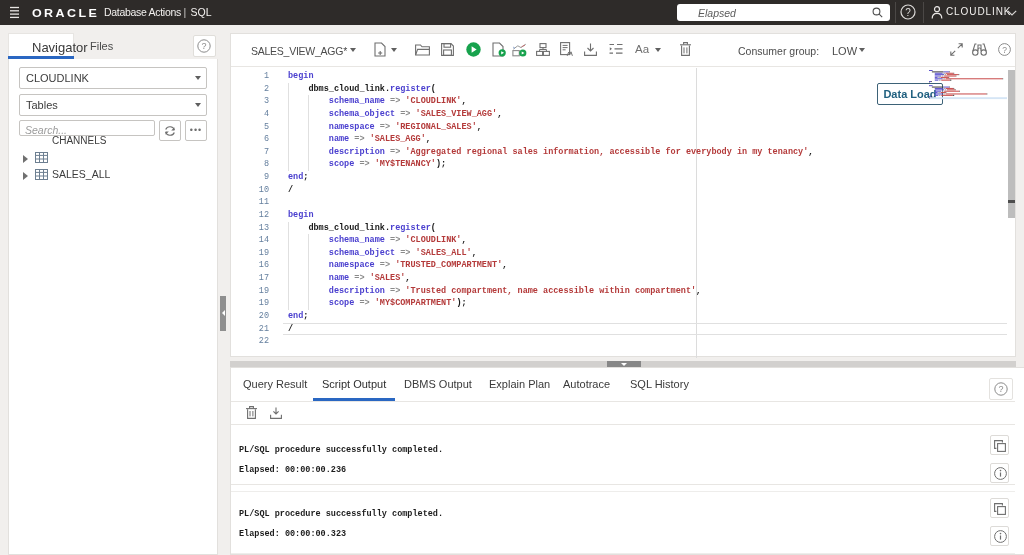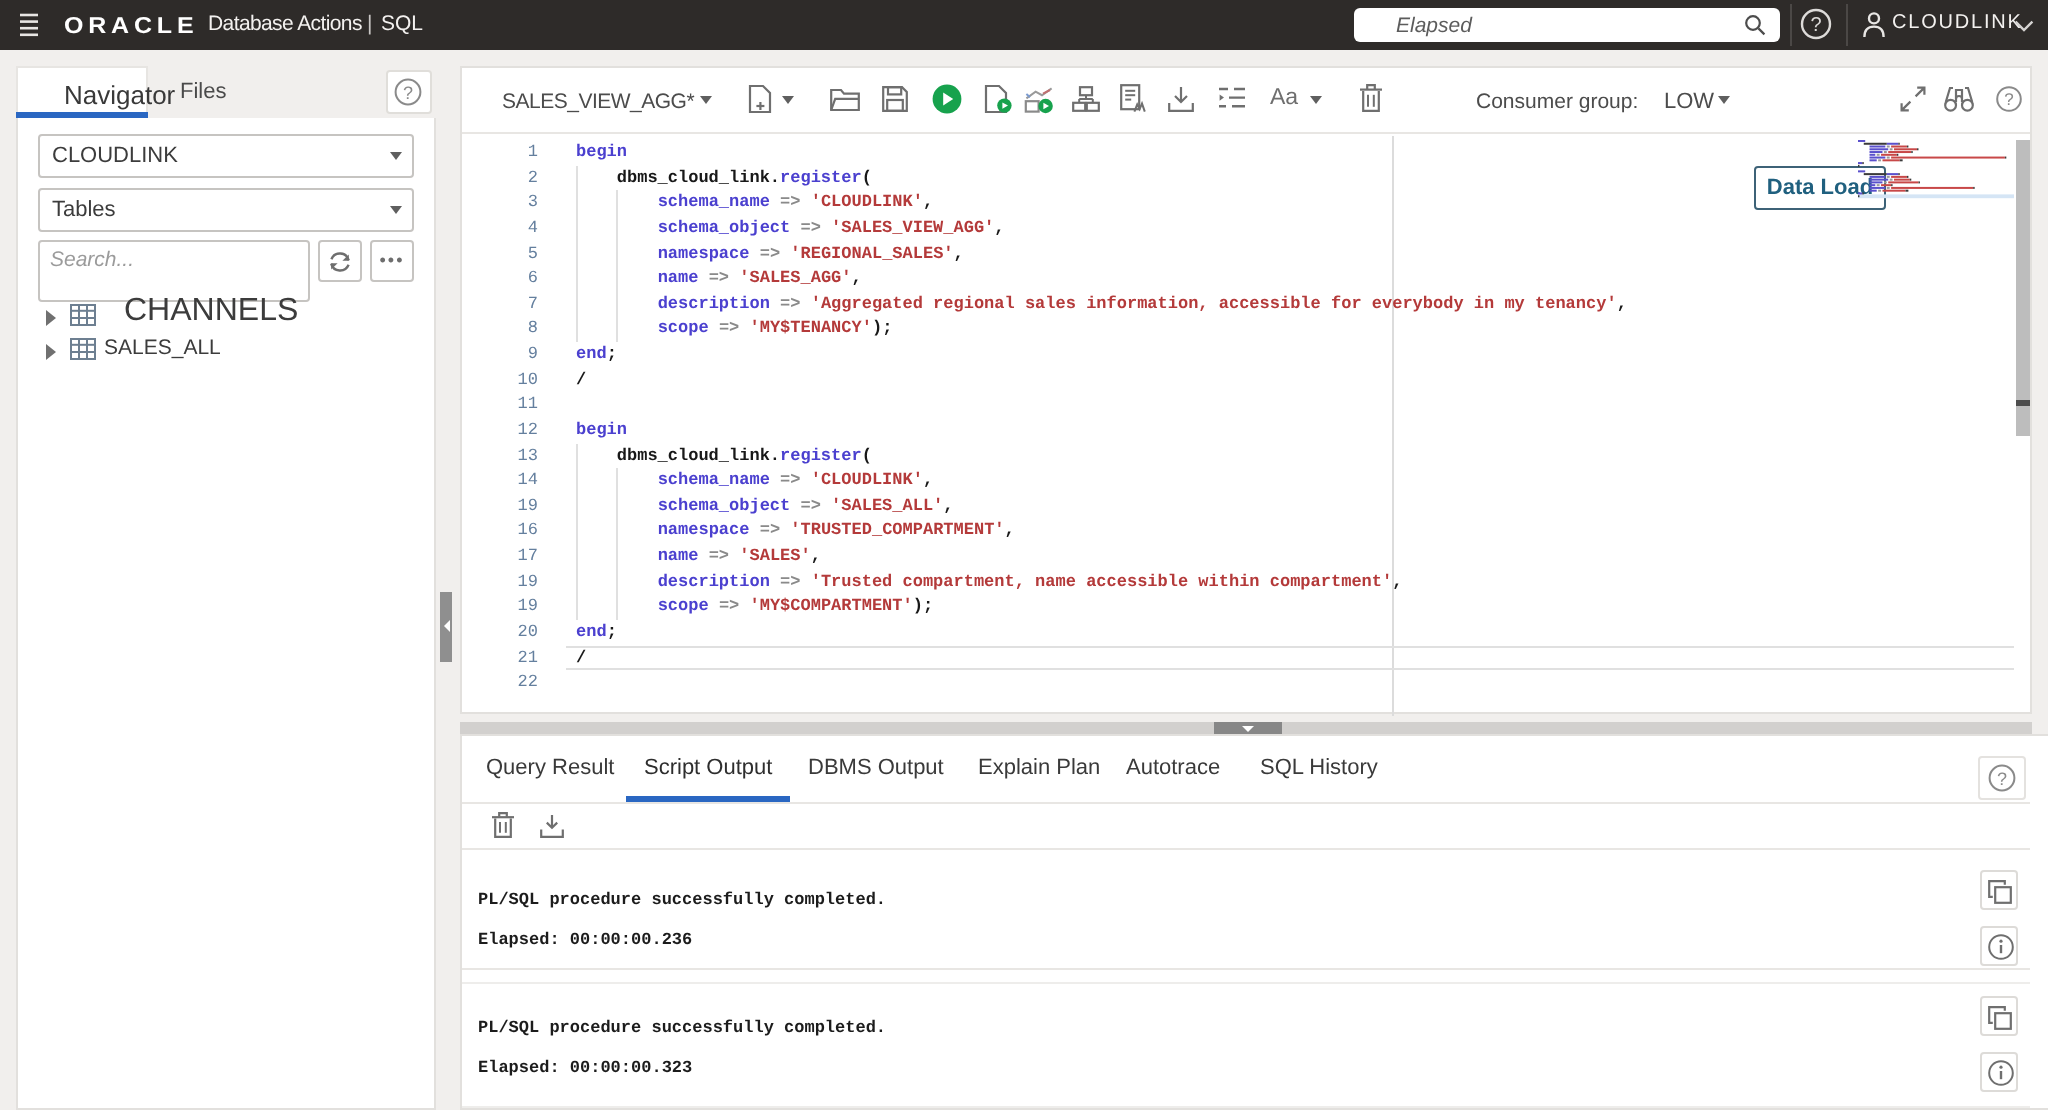--- a/index.html
+++ b/index.html
@@ -80,42 +80,42 @@
   <text x="7" y="10.3" text-anchor="middle" font-size="9" fill="#8a8a8a" font-family="Liberation Sans">?</text>
 </svg>
 <div id="lpanel">
 
   <div class="sel" style="top:8px;">CLOUDLINK</div>
   <div class="caret" style="left:186px;top:17px;"></div>
 
   <div class="sel" style="top:35px;">Tables</div>
   <div class="caret" style="left:186px;top:44px;"></div>
 
-  <div class="abs" style="left:10px;top:61px;width:136px;height:31px;border:1px solid #c6c4c1;border-radius:2px;background:#fff;">
+  <div class="abs" style="left:10px;top:61px;width:136px;height:16px;border:1px solid #c6c4c1;border-radius:2px;background:#fff;">
     <span style="position:absolute;left:5px;top:3px;font-size:10.5px;font-style:italic;color:#9b9b9b;">Search...</span>
   </div>
   <div class="btnbox" style="left:150px;top:61px;height:21px;">
     <svg style="position:absolute;left:4px;top:4px" width="12" height="12" viewBox="0 0 12 12">
       <path d="M1.7 4.6 A4.6 4.6 0 0 1 10.4 5.2" fill="none" stroke="#6e6e6e" stroke-width="1.2"></path>
       <path d="M10.3 7.4 A4.6 4.6 0 0 1 1.6 6.8" fill="none" stroke="#6e6e6e" stroke-width="1.2"></path>
       <path d="M10.4 2.2 L10.4 5.4 L7.2 5.4 Z" fill="#6e6e6e"></path>
       <path d="M1.6 9.8 L1.6 6.6 L4.8 6.6 Z" fill="#6e6e6e"></path>
     </svg>
   </div>
   <div class="btnbox" style="left:176px;top:61px;height:21px;color:#6e6e6e;font-size:9px;letter-spacing:1px;text-align:center;line-height:18px;">•••</div>
 
   <div class="abs" style="left:14px;top:96px;width:0;height:0;border-top:4px solid transparent;border-bottom:4px solid transparent;border-left:5px solid #707070;"></div>
   <svg class="abs" style="left:26px;top:93px" width="13" height="11" viewBox="0 0 13 11">
     <rect x="0.5" y="0.5" width="12" height="10" fill="none" stroke="#6d7f91" stroke-width="1"></rect>
     <line x1="0.5" y1="3.4" x2="12.5" y2="3.4" stroke="#6d7f91" stroke-width="1"></line>
     <line x1="0.5" y1="7" x2="12.5" y2="7" stroke="#6d7f91" stroke-width="1"></line>
     <line x1="4.5" y1="0.5" x2="4.5" y2="10.5" stroke="#6d7f91" stroke-width="1"></line>
     <line x1="8.5" y1="0.5" x2="8.5" y2="10.5" stroke="#6d7f91" stroke-width="1"></line>
   </svg>
-  <div class="abs" style="left:43px;top:88px;font-size:16px;color:#3c3c3c;margin-left:10px;">CHANNELS</div>
+  <div class="abs" style="left:43px;top:76px;font-size:10px;color:#3c3c3c;">CHANNELS</div>
   <div class="abs" style="left:14px;top:113px;width:0;height:0;border-top:4px solid transparent;border-bottom:4px solid transparent;border-left:5px solid #707070;"></div>
   <svg class="abs" style="left:26px;top:110px" width="13" height="11" viewBox="0 0 13 11">
     <rect x="0.5" y="0.5" width="12" height="10" fill="none" stroke="#6d7f91" stroke-width="1"></rect>
     <line x1="0.5" y1="3.4" x2="12.5" y2="3.4" stroke="#6d7f91" stroke-width="1"></line>
     <line x1="0.5" y1="7" x2="12.5" y2="7" stroke="#6d7f91" stroke-width="1"></line>
     <line x1="4.5" y1="0.5" x2="4.5" y2="10.5" stroke="#6d7f91" stroke-width="1"></line>
     <line x1="8.5" y1="0.5" x2="8.5" y2="10.5" stroke="#6d7f91" stroke-width="1"></line>
   </svg>
   <div class="abs" style="left:43px;top:109px;font-size:10.5px;color:#3c3c3c;">SALES_ALL</div>
 </div>

